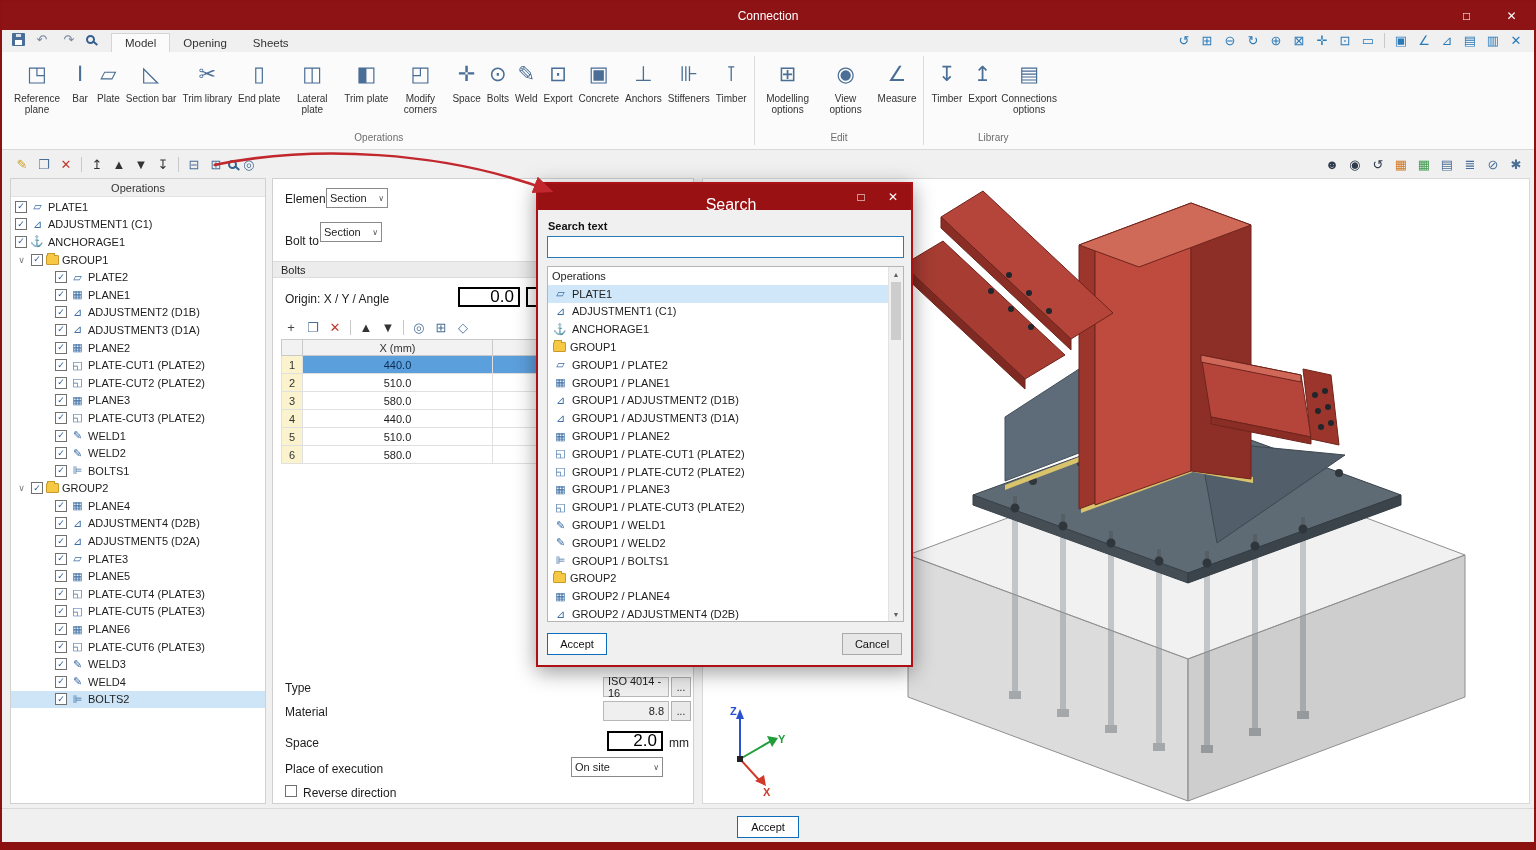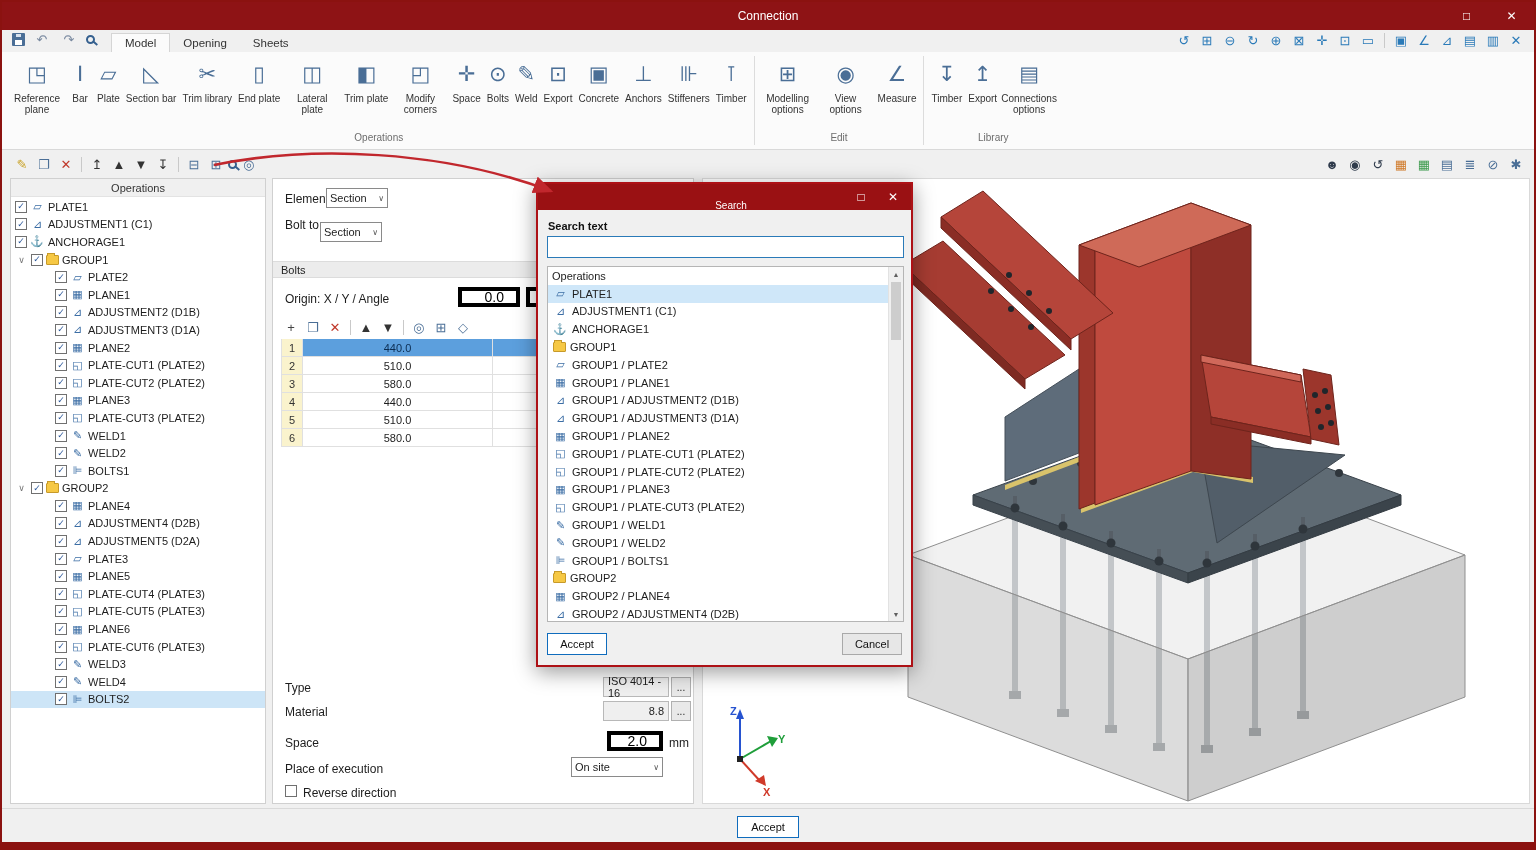--- a/index.html
+++ b/index.html
@@ -50,21 +50,21 @@
   .cb{width:12px;height:12px;border:1px solid #707070;background:#fff;display:inline-flex;align-items:center;justify-content:center;font-size:9px;color:#2b579a;flex:none;line-height:1}
   .ic{width:15px;text-align:center;font-size:11px;flex:none;display:inline-flex;align-items:center;justify-content:center}
 
   
   .proppanel{position:absolute;left:270px;top:176px;width:422px;height:626px;background:#fff;border:1px solid #d0d0d0;font-size:11px;color:#1d1d1d}
   .plabel{position:absolute;font-size:12px;color:#1d1d1d;white-space:nowrap}
   .dd{position:absolute;height:20px;background:#fff;border:1px solid #8a8a8a;display:flex;align-items:center;font-size:11px;padding:0 3px;cursor:pointer}
   .dd .val{flex:1;text-align:left}
   .ddchev{font-size:8px;color:#555;margin-left:3px}
   .sechdr{position:absolute;left:0;right:0;top:82px;height:17px;background:#ececec;border-top:1px solid #dcdcdc;border-bottom:1px solid #dcdcdc;display:flex;align-items:center;padding-left:8px;color:#222}
-  .tinput{position:absolute;height:20px;border:4px solid #000000;background:#fff;font-size:14px;text-align:right;padding:0 12px;font-family:inherit}
+  .tinput{position:absolute;height:20px;border:2px solid #000000;background:#fff;font-size:17px;text-align:right;padding:0 4px;font-family:inherit}
   .boltbar{position:absolute;left:8px;top:138px;display:flex;gap:2px;align-items:center}
   .btable{position:absolute;left:8px;top:160px;width:406px;font-size:11px}
   .bhdr,.brow{display:grid;grid-template-columns:22px 190px 1fr}
   .bhdr>div{background:#f2f2f2;border:1px solid #c9c9c9;border-left:none;height:17px;display:flex;align-items:center;justify-content:center;color:#333}
   .bhdr>div:first-child{border-left:1px solid #c9c9c9}
   .brow>div{height:18px;border-bottom:1px solid #e0e0e0;border-right:1px solid #e0e0e0;display:flex;align-items:center;justify-content:center}
   .bnum{background:#faf3cd;border-left:1px solid #e0e0e0;color:#333}
   .bx.sel,.by.sel{background:#5c9fdd;color:#0b2d52}
   .vbox{position:absolute;height:20px;background:#efefef;border:1px solid #b8b8b8;display:flex;align-items:center;justify-content:flex-end;padding:0 4px}
   .more{position:absolute;width:20px;height:20px;background:#e9e9e9;border:1px solid #b0b0b0;font-size:10px;display:flex;align-items:center;justify-content:center;cursor:pointer}
@@ -76,21 +76,21 @@
   
   .bottombar{position:absolute;left:0;right:0;top:806px;height:37px;background:#f0f0f0;border-top:1px solid #d9d9d9;display:flex;align-items:center;justify-content:center}
   .bottomstrip{position:absolute;left:0;right:0;bottom:0;height:6px;background:#8b1210}
   .btn{font-size:11px;background:#e7e7e7;border:1px solid #a9a9a9;font-family:inherit;cursor:pointer;color:#111}
   .btn.primary{background:#fff;border:1px solid #0f6cbd}
   .mainaccept{width:62px;height:22px}
 
   
   .dialog{position:absolute;left:534px;top:180px;width:377px;height:485px;background:#f0f0f0;border:2px solid #ad1116;box-shadow:0 5px 20px rgba(0,0,0,.4);z-index:70}
   .dtitle{position:relative;height:26px;background:#9a1113;color:#fff}
-  .dtext{position:absolute;left:13px;right:0;top:0;height:42px;display:flex;align-items:center;justify-content:center;font-size:10px}
+  .dtext{position:absolute;left:13px;right:0;top:0;height:42px;display:flex;align-items:center;justify-content:center;font-size:16px}
   .dbtn{position:absolute;top:0;width:32px;height:26px;display:flex;align-items:center;justify-content:center;font-size:12px;cursor:pointer}
   .dbtn.max{right:34px}.dbtn.cls{right:2px}
   .dlabel{position:absolute;left:10px;top:36px;font-size:11px;font-weight:700;color:#111}
   .dinput{position:absolute;left:9px;top:52px;width:357px;height:22px;border:1px solid #2a7ab8;font-size:12px;padding:0 4px;font-family:inherit;background:#fff}
   .dlist{position:absolute;left:9px;top:82px;width:357px;height:356px;background:#fff;border:1px solid #b5b5b5}
   .dlistrows{position:absolute;left:0;top:0;right:15px;bottom:0;overflow:hidden}
   .srow{display:flex;align-items:center;height:17.8px;font-size:11px;gap:4px;padding-left:5px;white-space:nowrap;cursor:pointer;color:#1d1d1d}
   .srow.sel{background:#cfe7f9}
   .srow.hdr{padding-left:4px;cursor:default}
   .dscroll{position:absolute;right:0;top:0;bottom:0;width:15px;background:#f0f0f0;border-left:1px solid #e2e2e2;cursor:pointer}
@@ -450,21 +450,21 @@
         </div>
       </div>
   </div>
 
   <div class="proppanel">
     <span class="plabel" style="left:12px;top:13px">Element</span>
     <div class="dd" style="left:53px;top:9px;width:62px">
       <span class="val">Section</span>
       <span class="ddchev" style="color: rgb(85, 85, 85);">∨</span>
     </div>
-    <span class="plabel" style="left:12px;top:39px">Bolt to</span>
+    <span class="plabel" style="left:12px;top:55px">Bolt to</span>
     <div class="dd" style="left:47px;top:43px;width:62px">
       <span class="val">Section</span>
       <span class="ddchev" style="color: rgb(85, 85, 85);">∨</span>
     </div>
 
     <div class="sechdr">Bolts</div>
 
     <span class="plabel" style="left:12px;top:113px">Origin: X / Y / Angle</span>
     <input class="tinput" style="left: 185px; top: 108px; width: 62px;" value="0.0">
     <input class="tinput" style="left: 253px; top: 108px; width: 62px;">
@@ -476,20 +476,25 @@
         <span class="tsep"></span>
         <span class="tbtn" style="color: rgb(51, 51, 51);">▲</span>
         <span class="tbtn" style="color: rgb(51, 51, 51);">▼</span>
         <span class="tsep"></span>
         <span class="tbtn" style="color: rgb(74, 110, 150);">◎</span>
         <span class="tbtn" style="color: rgb(74, 110, 150);">⊞</span>
         <span class="tbtn" style="color: rgb(74, 110, 150);">◇</span>
       </div>
 
     <div class="btable">
+      <div class="bhdr">
+        <div></div>
+        <div>X (mm)</div>
+        <div></div>
+      </div>
       <div>
           <div class="brow">
             <div class="bnum">1</div>
             <div class="bx sel">440.0</div>
             <div class="by sel"></div>
           </div>
           <div class="brow">
             <div class="bnum">2</div>
             <div class="bx">510.0</div>
             <div class="by"></div>

